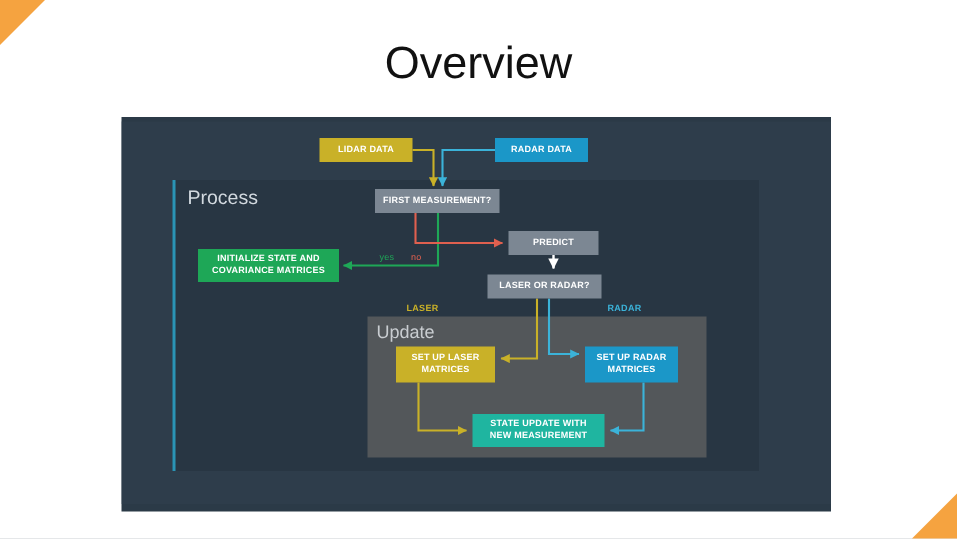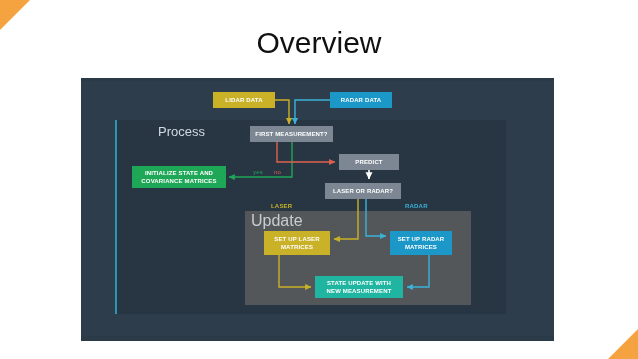--- a/index.html
+++ b/index.html
@@ -87,38 +87,37 @@
   }
   #process-label {
     position: absolute;
     left: 44px;
     top: 46px;
     width: 120px;
     color: #d3dae0;
     font-size: 13px;
     line-height: 15px;
     font-weight: 400;
-    margin-left: 33px;
   }
 
   
   #update-panel {
     position: absolute;
     left: 164px;
     top: 133px;
     width: 226px;
     height: 94px;
     background: #53575a;
   }
   #update-label {
     position: absolute;
     left: 170px;
     top: 136px;
     color: #c9cdd1;
-    font-size: 16px;
+    font-size: 12px;
     line-height: 14px;
     font-weight: 400;
   }
 
   
   .node {
     position: absolute;
     box-sizing: border-box;
     display: flex;
     align-items: center;

